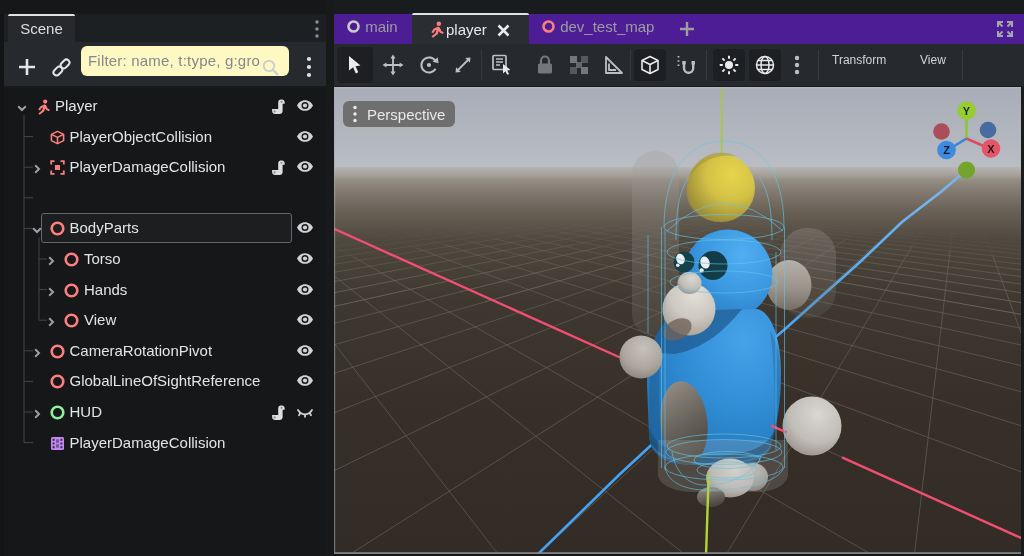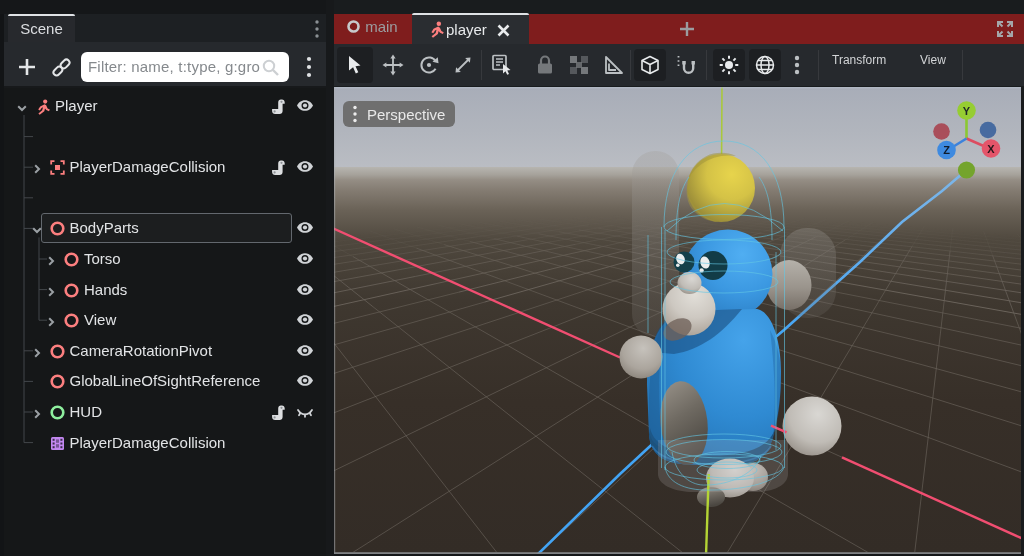--- a/index.html
+++ b/index.html
@@ -8,34 +8,34 @@
   .abs{position:absolute;}
   
   #topstrip{left:0;top:0;width:1024px;height:14px;background:#151719;}
   #dock{left:0;top:14px;width:326px;height:542px;background:#17191b;padding-left:24px;}
   #tabrow{left:0;top:0;width:326px;height:28px;background:#1d2023;}
   #scenetab{left:8px;top:0;width:67px;height:28px;background:#27292d;
             border-top:2px solid #dfe2e5;border-radius:2px 2px 0 0;
             color:#dcdee1;font-size:15px;line-height:26px;text-align:center;}
   #dock3dot{left:313px;top:4px;}
   #dtoolbar{left:0;top:28px;width:326px;height:44px;background:#26292d;}
-  #filter{left:81px;top:38px;width:208px;height:30px;background:#ffffff;
+  #filter{left:81px;top:32px;width:208px;height:30px;background:#fef9c3;
           border-radius:6px;color:#85898d;font-size:15px;line-height:30px;
           padding-left:7px;letter-spacing:0.2px;box-sizing:border-box;}
   #treewrap{left:0;top:74px;width:326px;height:468px;background:#151718;}
   #divider{left:326px;top:0;width:8px;height:556px;background:#17191b;}
   .trow{position:absolute;left:0;width:326px;height:31px;}
   .tlabel{position:absolute;top:6px;font-size:15px;color:#e2e4e6;white-space:pre;}
   .ticon{position:absolute;top:8px;}
   .tarrow{position:absolute;top:9px;}
   .teye{position:absolute;left:296px;top:7px;}
   .tscript{position:absolute;left:269px;top:7px;}
   
   #vp{left:334px;top:0;width:690px;height:556px;background:#191c1e;}
-  #vtabrow{left:334px;top:14px;width:690px;height:30px;background:#7f1d1d;}
+  #vtabrow{left:334px;top:14px;width:690px;height:30px;background:#4c1d95;}
   .vtab{position:absolute;top:0;height:30px;font-size:15px;color:#9b9da0;}
   #ptab{left:78px;top:-1px;width:117px;height:31px;background:#2a2d31;
         border-top:2px solid #dfe2e5;border-radius:2px 2px 0 0;color:#e8eaec;}
   #vtoolbar{left:334px;top:44px;width:690px;height:42px;background:#26292d;}
   .vsep{position:absolute;top:6px;width:1px;height:30px;background:#37393d;}
   .press{position:absolute;background:#1d1f22;border-radius:4px;}
   .menulbl{position:absolute;top:9px;color:#d2d4d6;font-size:12px;}
   #view3d{left:334px;top:87px;width:688px;height:467px;background:#202326;}
   #vpbot{left:334px;top:554px;width:690px;height:2px;background:#141618;}
   #vpright{left:1021px;top:87px;width:3px;height:469px;background:#191b1d;}
@@ -114,20 +114,35 @@
             <circle cx="12.5" cy="3.8" r="1.1" fill="#8e9296"></circle>
             <circle cx="5.6" cy="13.4" r="1.1" fill="#8e9296"></circle>
           </svg></span>
         <span class="teye"><svg width="18" height="15">
             <g fill="#d0d3d6">
               <path d="M9 2.2 C5.2 2.2 2.4 4.6 1 7.5 C2.4 10.4 5.2 12.8 9 12.8 C12.8 12.8 15.6 10.4 17 7.5 C15.6 4.6 12.8 2.2 9 2.2 Z M9 11 A3.5 3.5 0 1 1 9 4 A3.5 3.5 0 0 1 9 11 Z"></path>
               <circle cx="9" cy="7.5" r="2.1"></circle>
             </g>
           </svg></span>
       </div>
+<div class="trow" style="top:33.6px">
+        <span class="ticon" style="left:49.5px"><svg width="15" height="15">
+            <g stroke="#fc7f7f" stroke-width="1.6" fill="none" stroke-linejoin="round">
+              <path d="M7.5 1.4 L13.6 4.4 V10.6 L7.5 13.6 L1.4 10.6 V4.4 Z"></path>
+              <path d="M1.4 4.4 L7.5 7.4 L13.6 4.4 M7.5 7.4 V13.6"></path>
+            </g>
+          </svg></span>
+        <span class="tlabel" style="left:69.5px">PlayerObjectCollision</span>
+        <span class="teye"><svg width="18" height="15">
+            <g fill="#d0d3d6">
+              <path d="M9 2.2 C5.2 2.2 2.4 4.6 1 7.5 C2.4 10.4 5.2 12.8 9 12.8 C12.8 12.8 15.6 10.4 17 7.5 C15.6 4.6 12.8 2.2 9 2.2 Z M9 11 A3.5 3.5 0 1 1 9 4 A3.5 3.5 0 0 1 9 11 Z"></path>
+              <circle cx="9" cy="7.5" r="2.1"></circle>
+            </g>
+          </svg></span>
+      </div>
 <div class="trow" style="top:64.2px">
         <span class="tarrow" style="left:30.5px"><svg width="12" height="12">
             <path d="M4.2 2.2 L8 6 L4.2 9.8" stroke="#9ba0a4" stroke-width="2" fill="none"></path>
           </svg></span>
         <span class="ticon" style="left:49.5px"><svg width="15" height="15">
             <g stroke="#fc7f7f" stroke-width="1.8" fill="none">
               <path d="M1.2 4.5 V1.2 H4.5 M10.5 1.2 H13.8 V4.5 M13.8 10.5 V13.8 H10.5 M4.5 13.8 H1.2 V10.5"></path>
             </g>
             <rect x="5" y="5" width="5" height="5" fill="#fc7f7f"></rect>
           </svg></span>
@@ -289,20 +304,25 @@
           <g fill="#fc7f7f" transform="scale(1.0625)">
             <circle cx="10.2" cy="2.6" r="2.1"></circle>
             <path d="M9.6 5.2 L5.2 7.4 L3.2 10.6 L4.9 11.6 L6.6 8.9 L8 8.3 L7.2 11.2 L3.4 14.4 L4.7 15.8 L9.3 12.2 L10 9.4 L11.3 11 L14 12.3 L14.8 10.5 L12.6 9.4 L11.2 6.3 Z"></path>
           </g>
         </svg></span>
     <span style="position:absolute;left:34px;top:6px;">player</span>
     <svg width="15" height="15" style="position:absolute;left:84px;top:8px">
       <path d="M2.5 2.5 L12.5 12.5 M12.5 2.5 L2.5 12.5" stroke="#e8eaec" stroke-width="2.6"></path>
       </svg>
   </div>
+  <div class="vtab" style="left:207px;top:4px;">
+    <svg width="15" height="15" style="vertical-align:-2px">
+        <circle cx="7.5" cy="7.5" r="5" stroke="#fc7f7f" stroke-width="2.6" fill="none"></circle>
+      </svg>
+    <span style="margin-left:0px">dev_test_map</span></div>
   <svg width="18" height="18" style="position:absolute;left:344px;top:6px">
     <path d="M9 2 V16 M2 9 H16" stroke="#9b9da0" stroke-width="2.4"></path>
     </svg>
   <svg width="20" height="20" style="position:absolute;left:661px;top:5px">
     <g stroke="#a4a7aa" stroke-width="2" fill="none">
     <path d="M8 3 H3 V8 M12 3 H17 V8 M8 17 H3 V12 M12 17 H17 V12"></path>
     <path d="M3 3 L7.5 7.5 M17 3 L12.5 7.5 M3 17 L7.5 12.5 M17 17 L12.5 12.5"></path>
       </g>
     </svg>
 </div>

